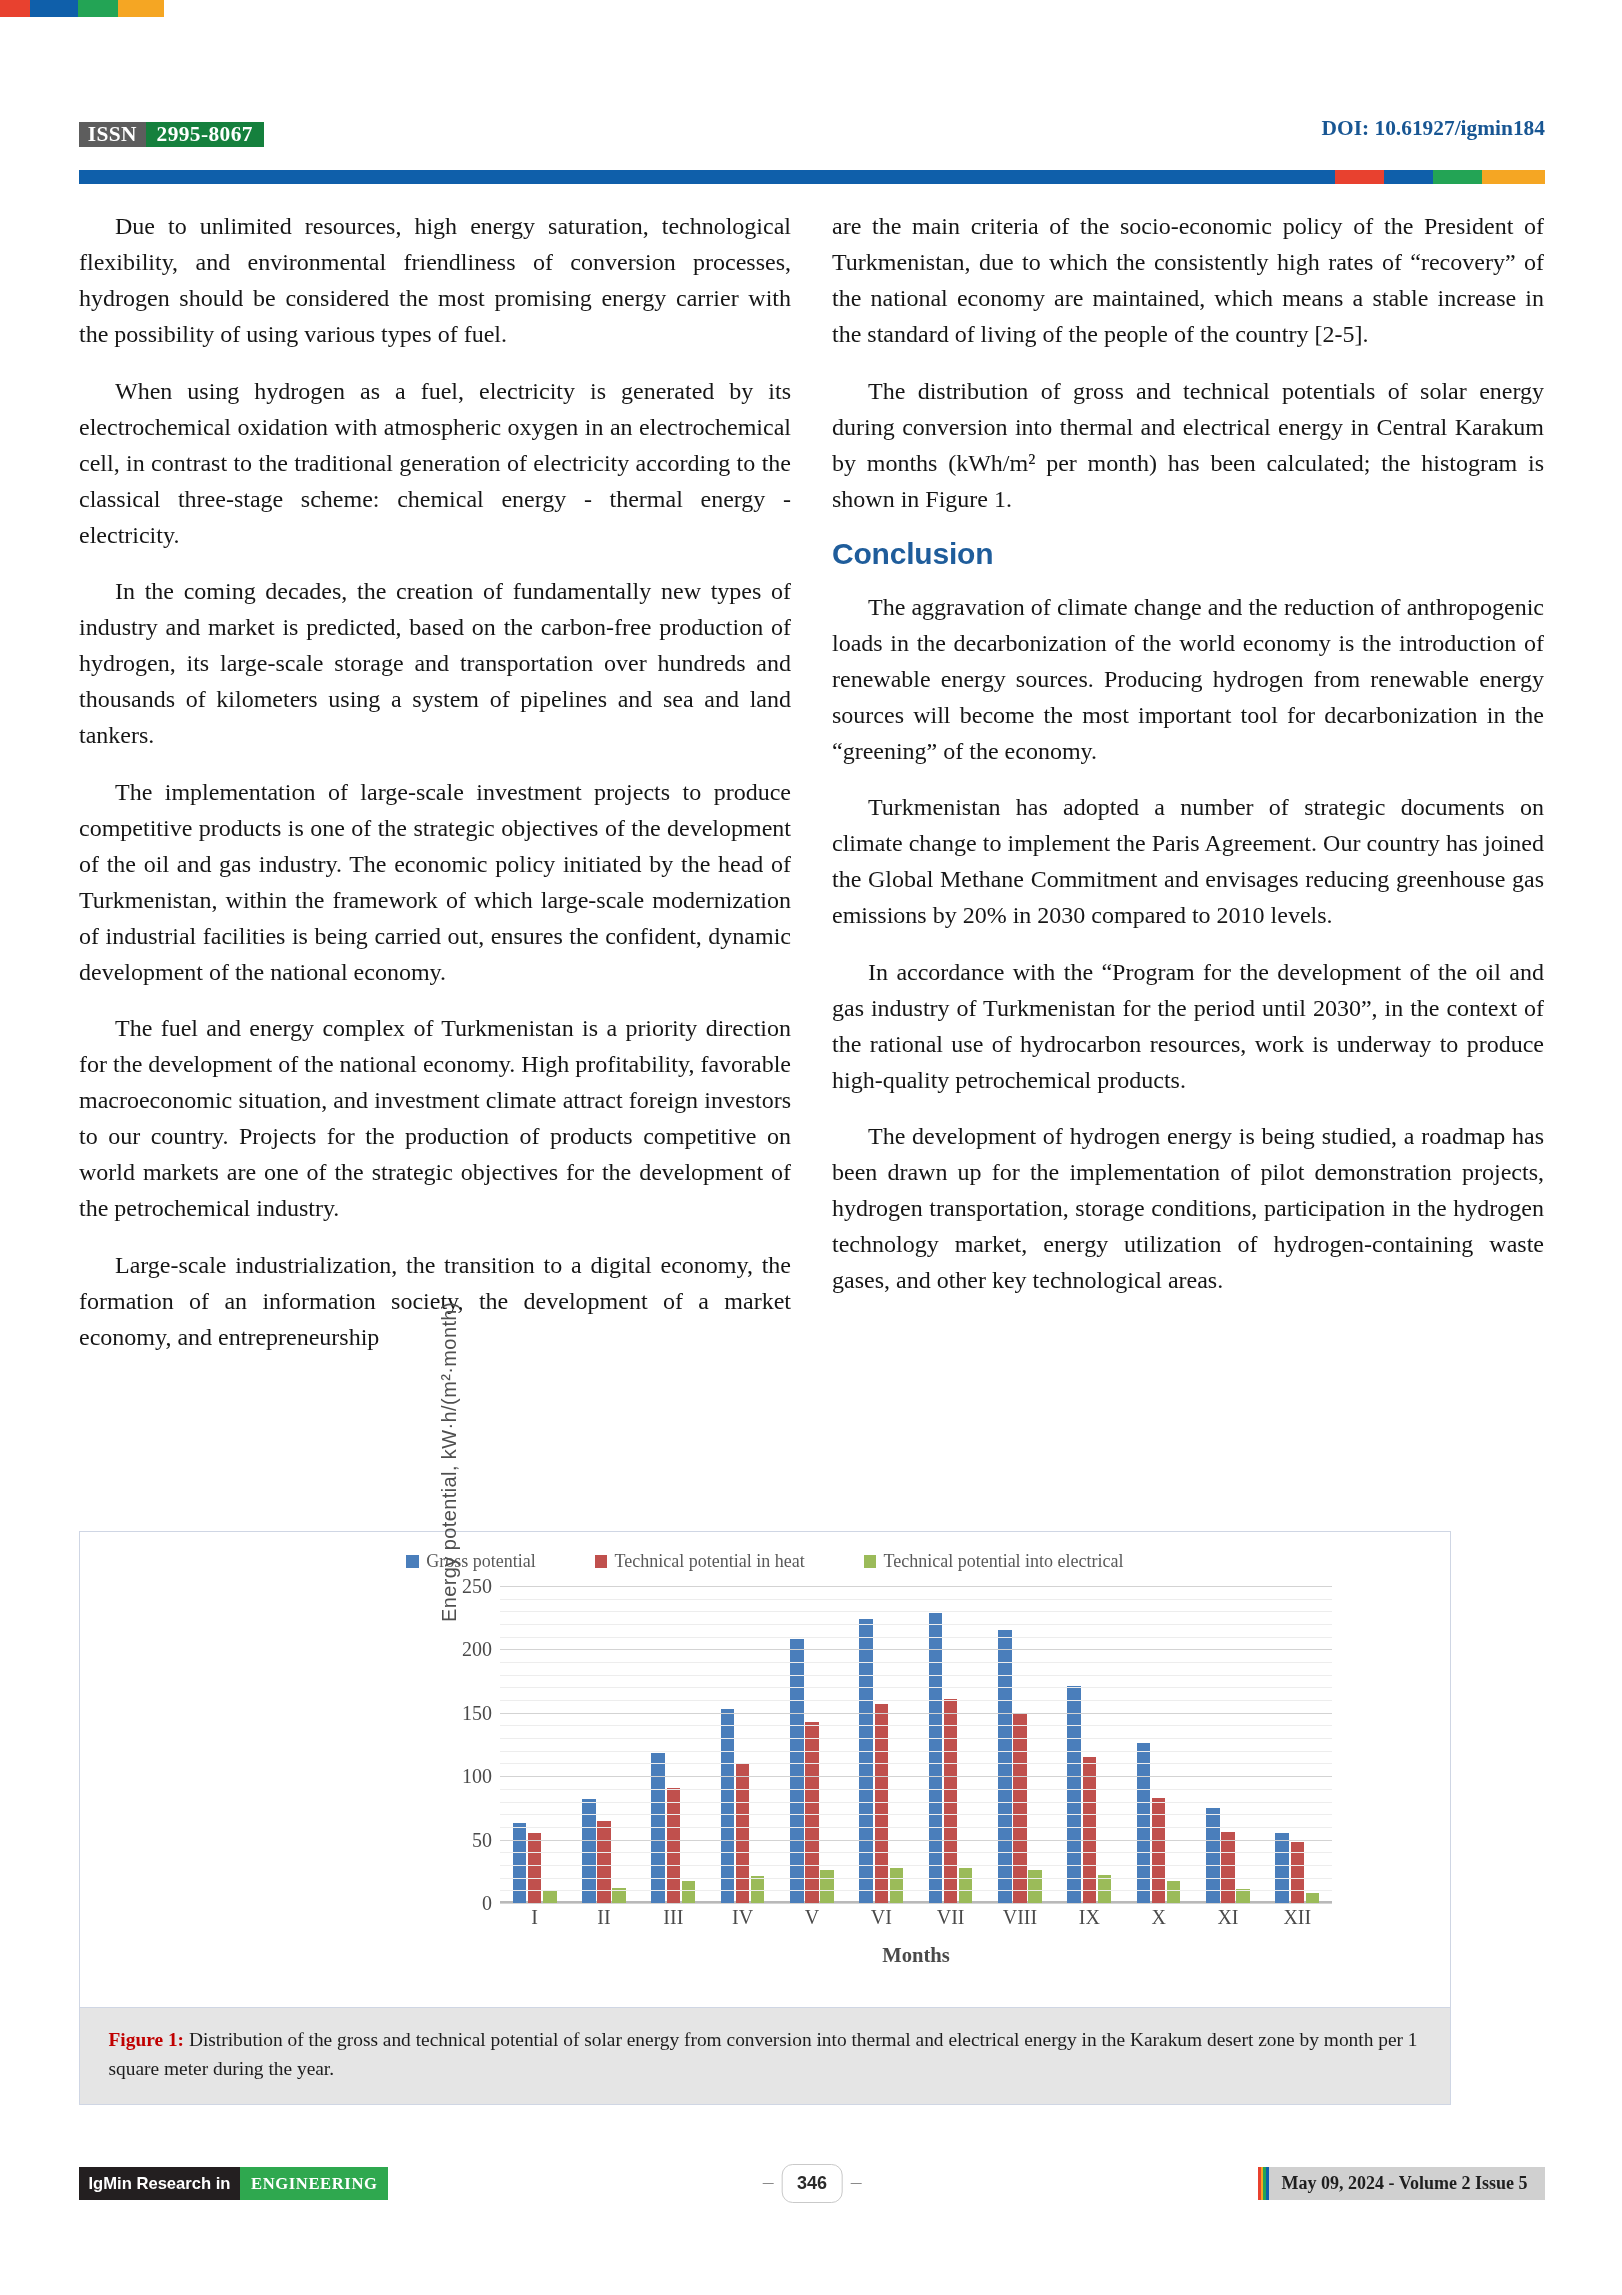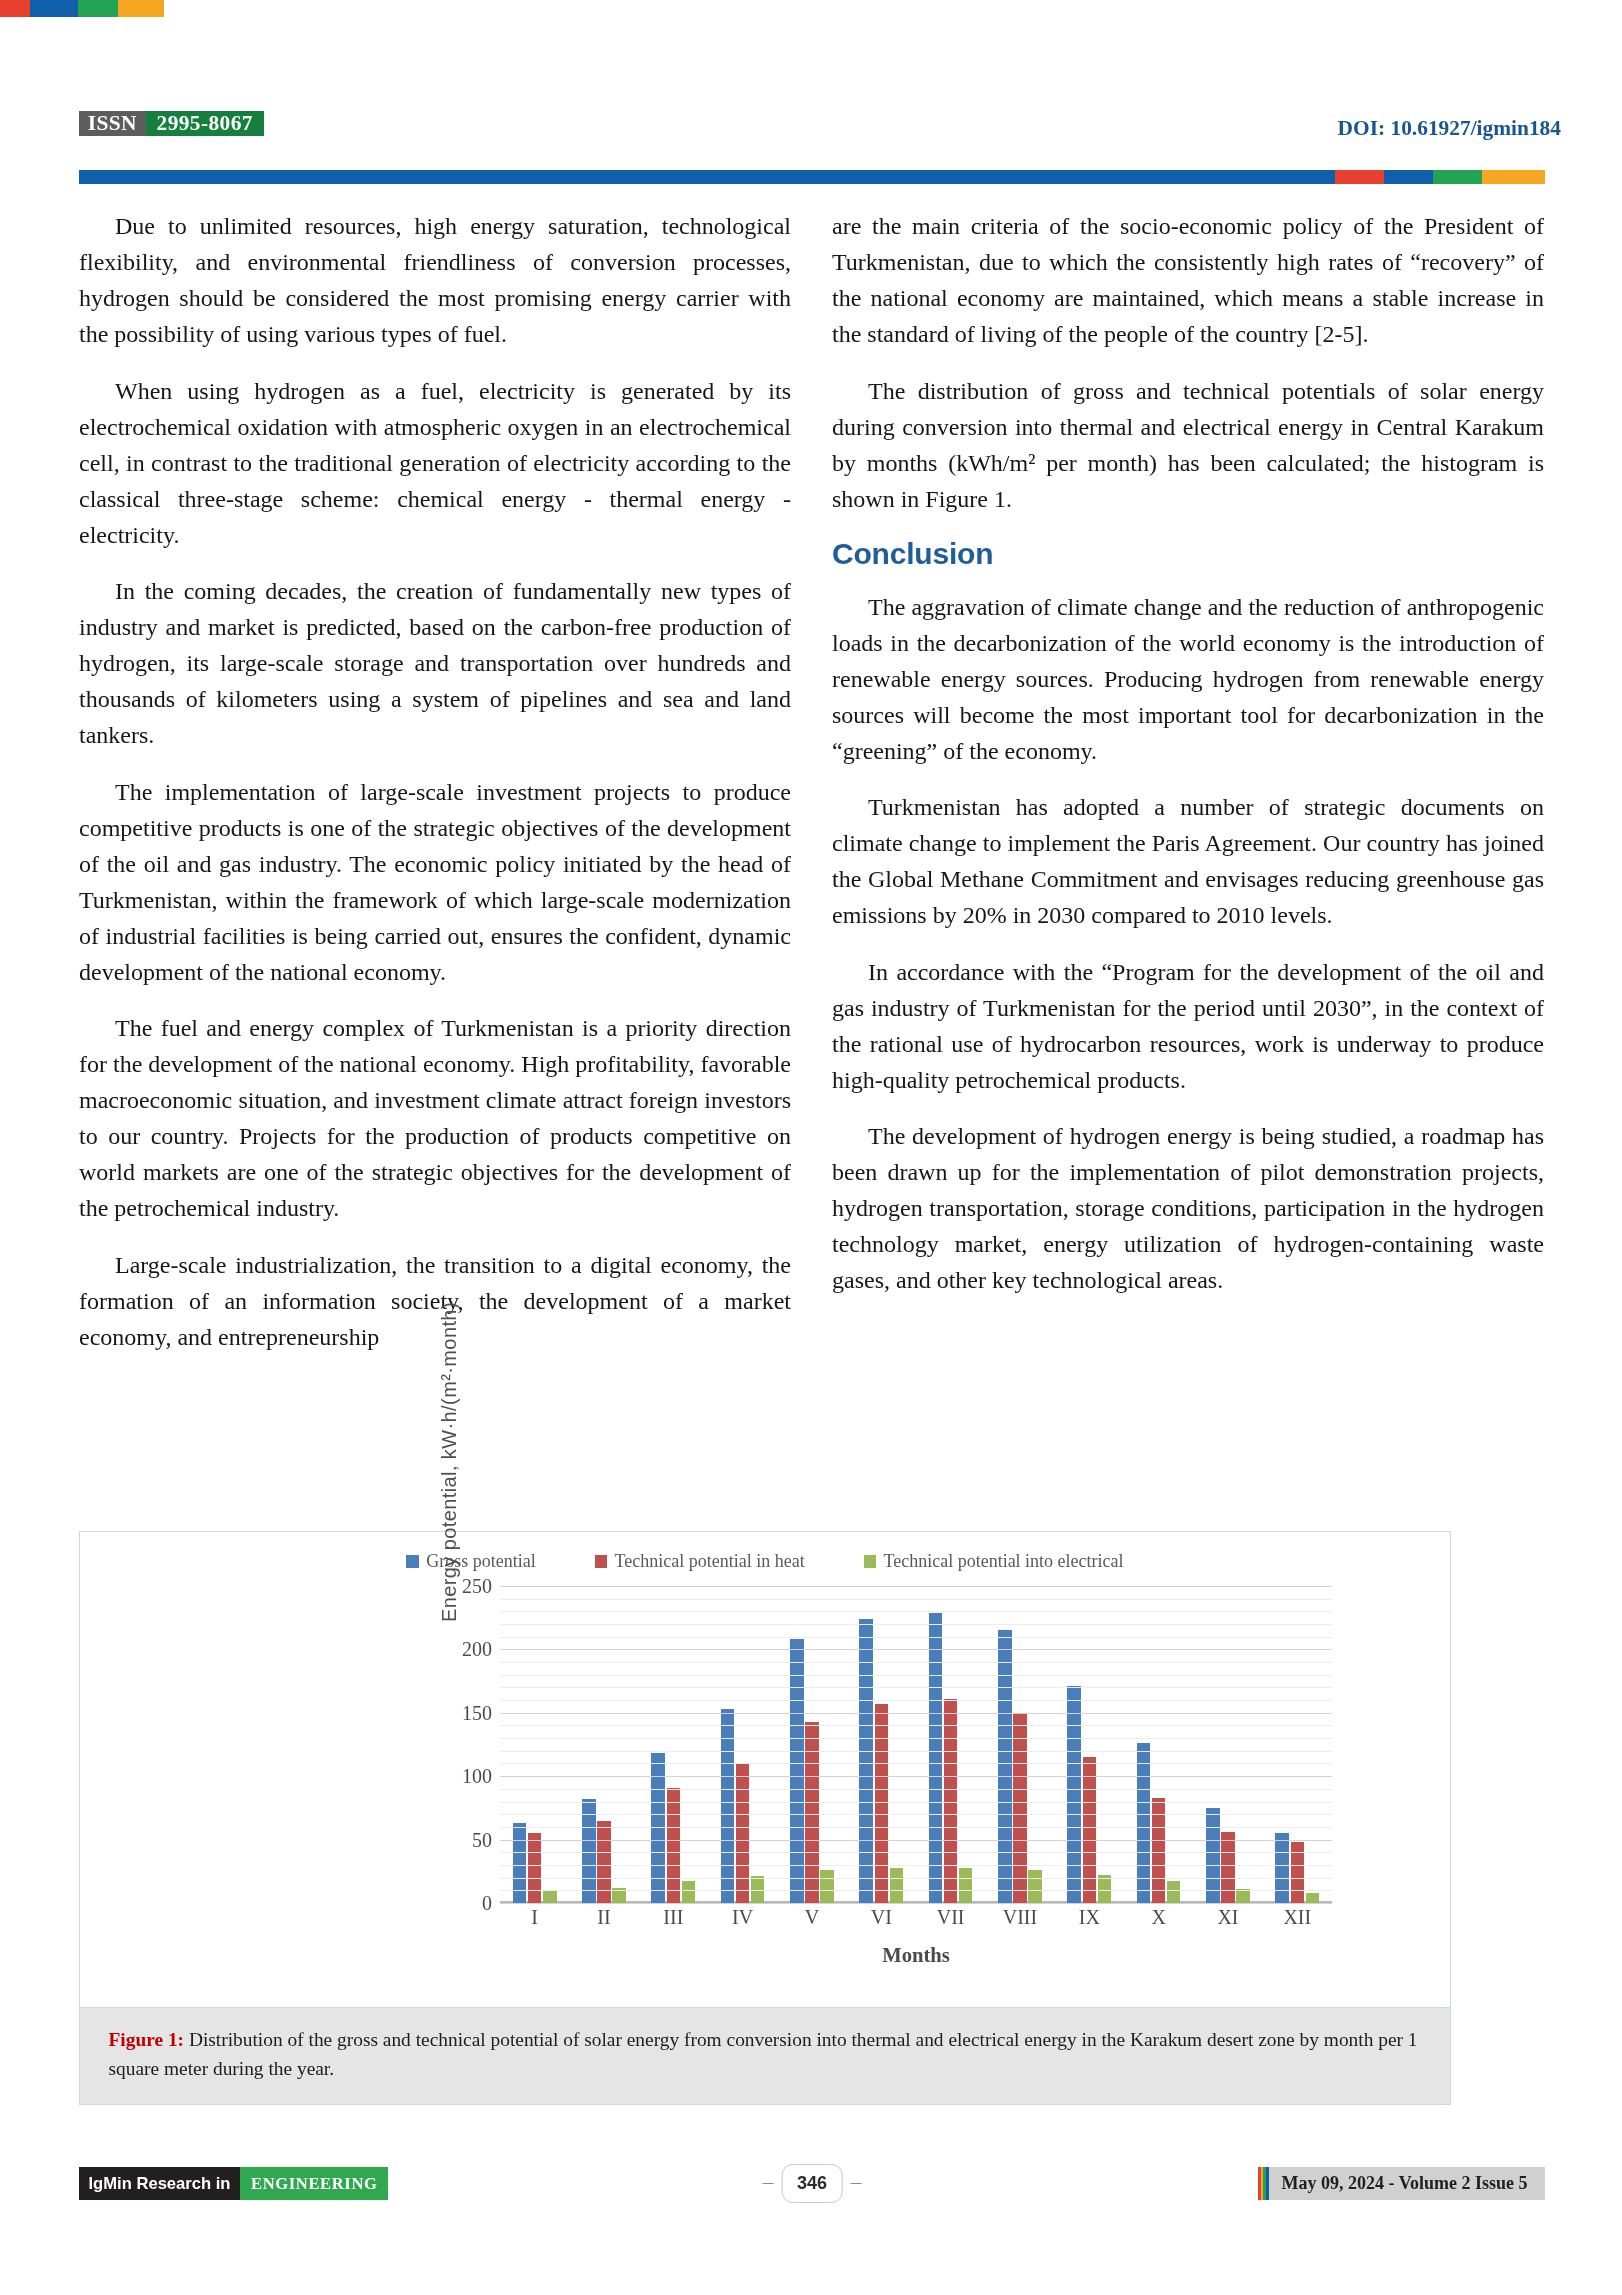--- a/index.html
+++ b/index.html
@@ -15,27 +15,27 @@
   
   .corner-chips { position:absolute; top:0; left:0; display:flex; height:17.4px; }
   .corner-chips span { display:block; height:17.4px; }
   .chip-red{width:30px;background:#e8412f;}
   .chip-blue{width:48px;background:#0f5faa;}
   .chip-green{width:40px;background:#23a455;}
   .chip-orange{width:46px;background:#f5a623;}
 
   
   .header { position:absolute; top:111px; left:0; width:1623px; height:55px; }
-  .issn-badge { position:absolute; left:79px; top:0; display:flex; height:36px; align-items:flex-start;
+  .issn-badge { position:absolute; left:79px; top:0; display:flex; height:36px; align-items:flex-end;
      font-family:"Liberation Serif", serif; }
   .issn-label { background:#5d5d5d; color:#ffffff; font-weight:bold; font-size:21.4px;
      display:flex; align-items:center; padding:0 8.7px; letter-spacing:0.4px;}
   .issn-value { background:#15803d; color:#ffffff; font-weight:bold; font-size:21.4px;
      display:flex; align-items:center; padding:0 11px; letter-spacing:0.4px;}
-  .doi { position:absolute; right:62px; top:4.8px; color:#185693; font-weight:bold; font-size:21.4px;
+  .doi { position:absolute; right:78px; top:4.8px; color:#185693; font-weight:bold; font-size:21.4px;
      font-family:"Liberation Serif", serif;text-align:center; }
 
   
   .header-rule { position:absolute; top:170px; left:79px; width:1466px; height:13.5px; display:flex; }
   .header-rule span { display:block; height:13.5px; }
   .hr-main{flex:1;background:#0f5faa;}
   .hr-red{width:49px;background:#e8412f;}
   .hr-blue{width:49px;background:#0f5faa;}
   .hr-green{width:49px;background:#23a455;}
   .hr-orange{width:63px;background:#f5a623;}

